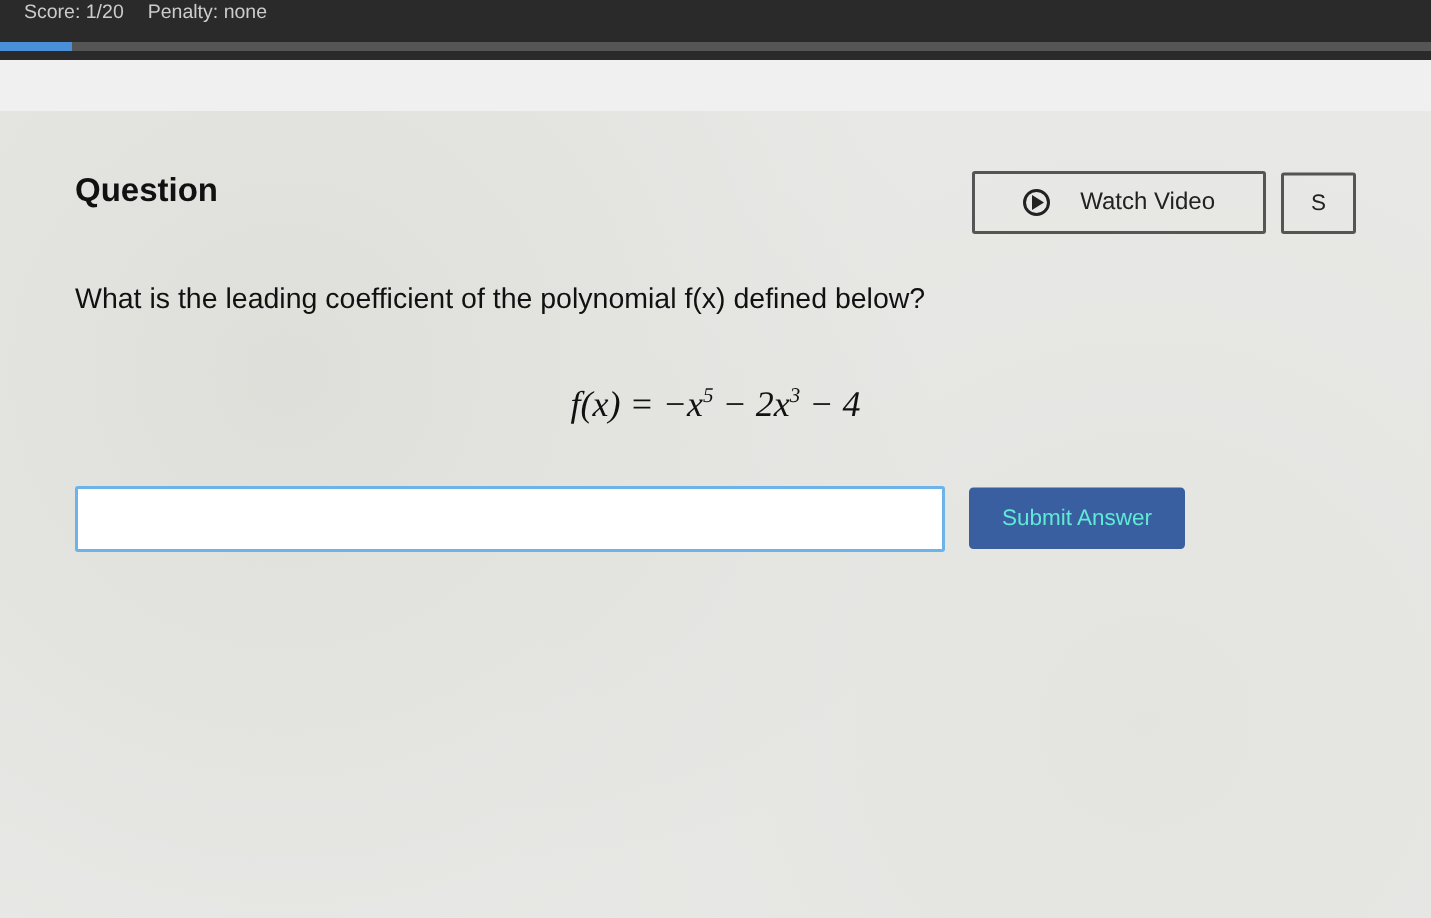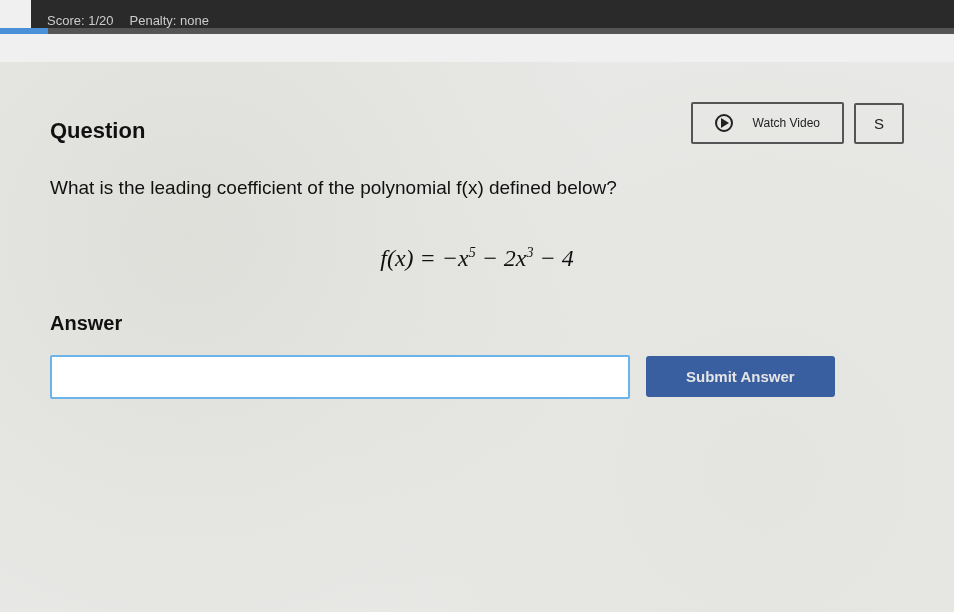--- a/index.html
+++ b/index.html
@@ -11,26 +11,25 @@
     body {
       width: 954px;
       height: 612px;
       background-color: #f0f0f0;
       font-family: Georgia, 'Times New Roman', serif;
       overflow: hidden;
     }
 
     .top-bar {
       background-color: #2a2a2a;
-      height: 28px;
-      display: flex;
-      align-items: flex-end;
+      height: 40px;
+      display: flex;
+      align-items: flex-start;
       padding: 0 16px;
       gap: 16px;
-      margin-left: 31px;
     }
 
     .score-text {
       color: #ccc;
       font-size: 13px;
       font-family: Arial, sans-serif;
     }
 
     .penalty-text {
       color: #ccc;
@@ -60,21 +59,21 @@
         radial-gradient(circle at 80% 70%, rgba(210,210,200,0.2) 0%, transparent 50%);
       min-height: 584px;
       padding: 40px 50px 40px 50px;
       position: relative;
       top: 34px;
     }
 
     .question-header {
       display: flex;
       justify-content: space-between;
-      align-items: flex-end;
+      align-items: flex-start;
       margin-bottom: 30px;
     }
 
     .question-label {
       font-size: 22px;
       font-weight: bold;
       color: #111;
       font-family: Arial, sans-serif;
     }
 
@@ -83,22 +82,22 @@
       gap: 10px;
       align-items: center;
     }
 
     .watch-video-btn {
       display: flex;
       align-items: center;
       gap: 20px;
       border: 2px solid #555;
       background: transparent;
-      padding: 10px 22px;
-      font-size: 12px;
+      padding: 10px 32px;
+      font-size: 16px;
       font-family: Arial, sans-serif;
       color: #222;
       cursor: pointer;
       border-radius: 2px;
       font-weight: 500;
     }
 
     .play-icon {
       width: 18px;
       height: 18px;
@@ -173,28 +172,28 @@
       border: 2px solid #6bb3e8;
       background: white;
       font-size: 16px;
       padding: 0 12px;
       outline: none;
       border-radius: 2px;
     }
 
     .submit-btn {
       background-color: #3a5fa0;
-      color: #e5e5e5;
+      color: #5eead4;
       border: none;
-      padding: 12px 40px;
+      padding: 12px 22px;
       font-size: 15px;
       font-family: Arial, sans-serif;
       cursor: pointer;
       border-radius: 3px;
-      font-weight: 700;
+      font-weight: 400;
       white-space: nowrap;
     }
   </style>
 </head>
 <body>
 
 <div class="top-bar">
   <span class="score-text">Score: 1/20</span>
   <span class="penalty-text">Penalty: none</span>
 </div>
@@ -219,20 +218,19 @@
   </div>
 
   <div class="question-text">What is the leading coefficient of the polynomial f(x) defined below?</div>
 
   <div class="math-equation">
     <span>
       <i>f</i>(<i>x</i>) = −<i>x</i><sup>5</sup> − 2<i>x</i><sup>3</sup> − 4
     </span>
   </div>
 
-  <div class="answer-label">Answer</div>
 
   <div class="answer-section">
     <input class="answer-input" type="text" style="">
     <button class="submit-btn">Submit Answer</button>
   </div>
 
 </div>
 
 </body></html>

